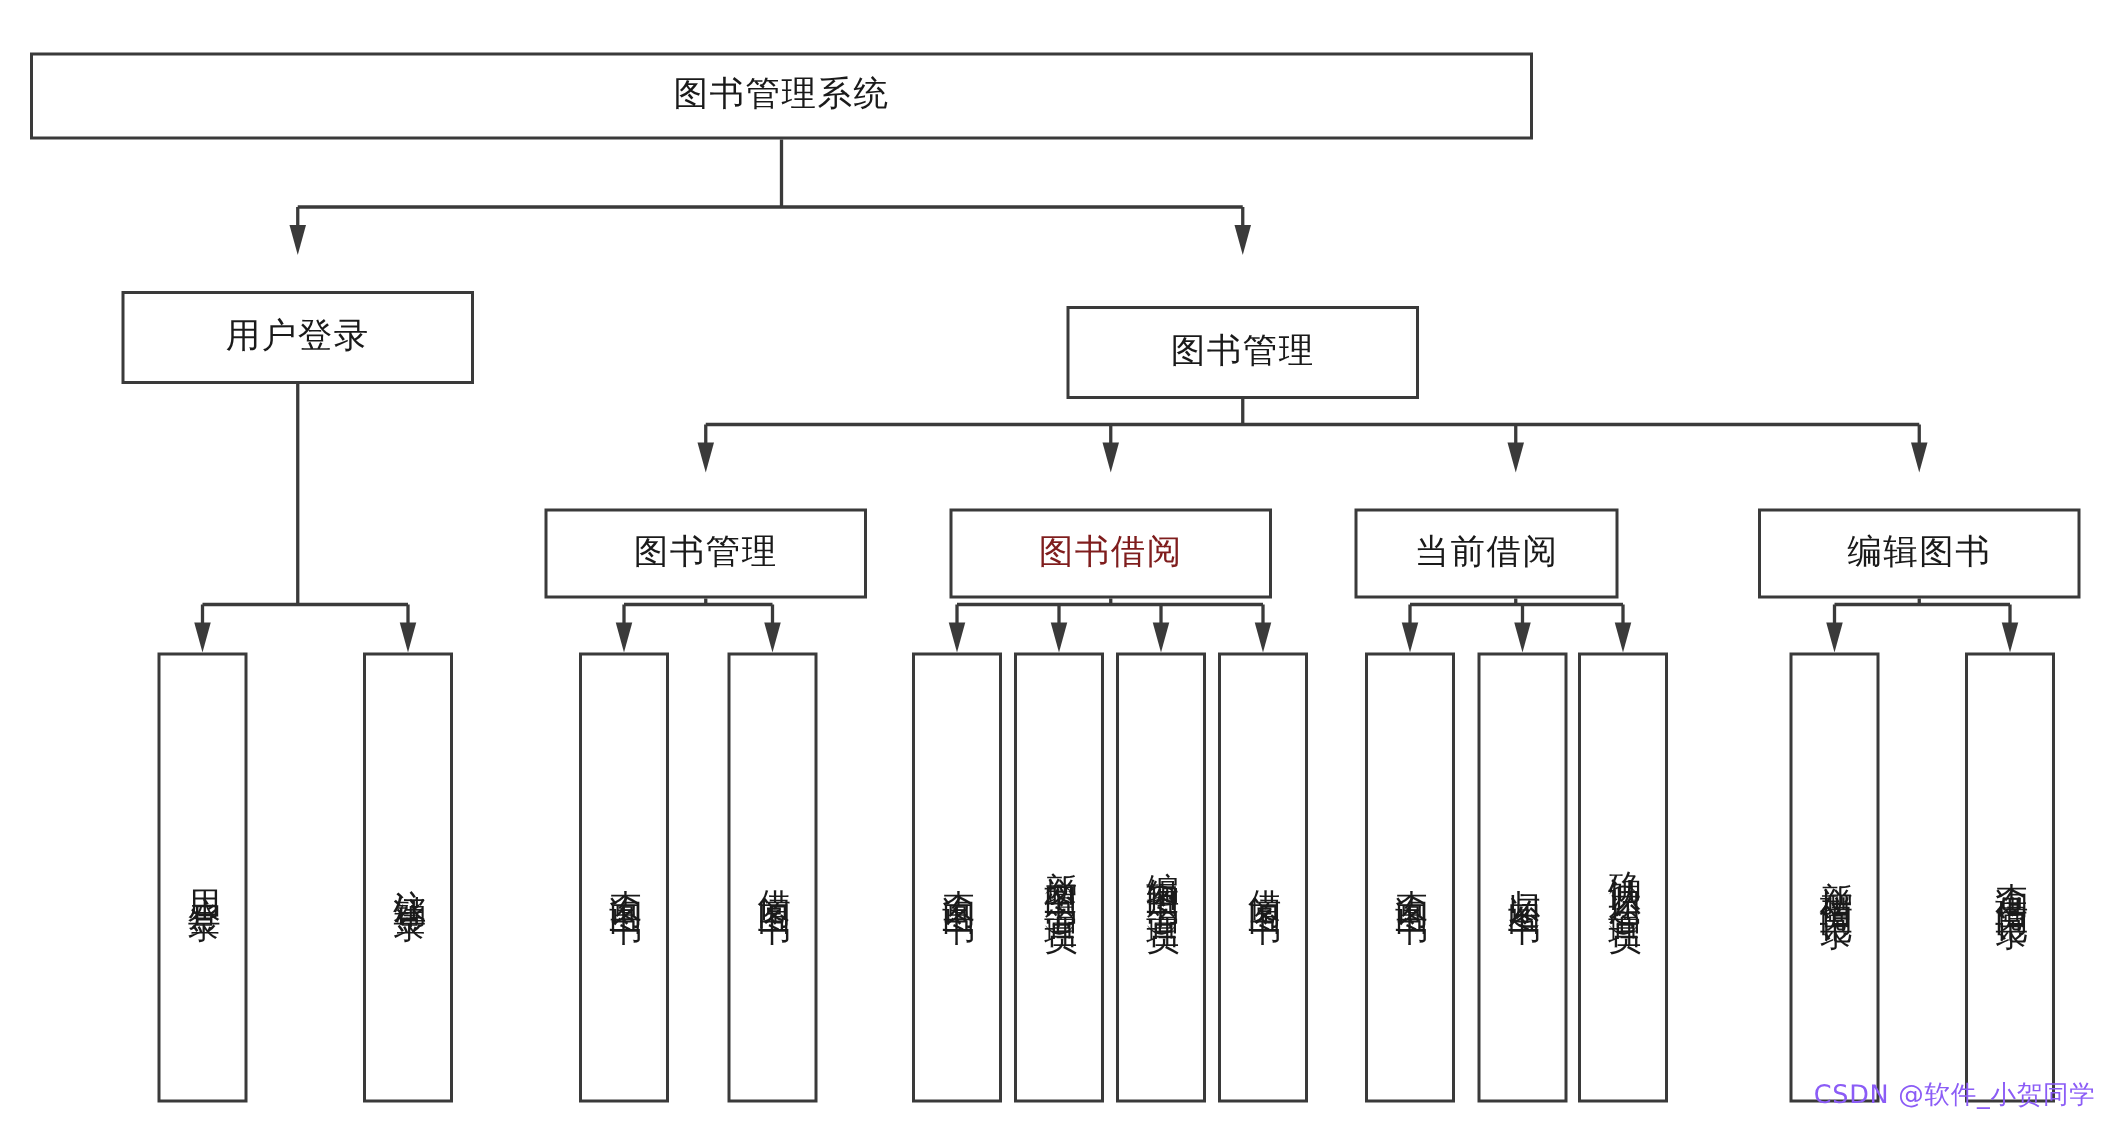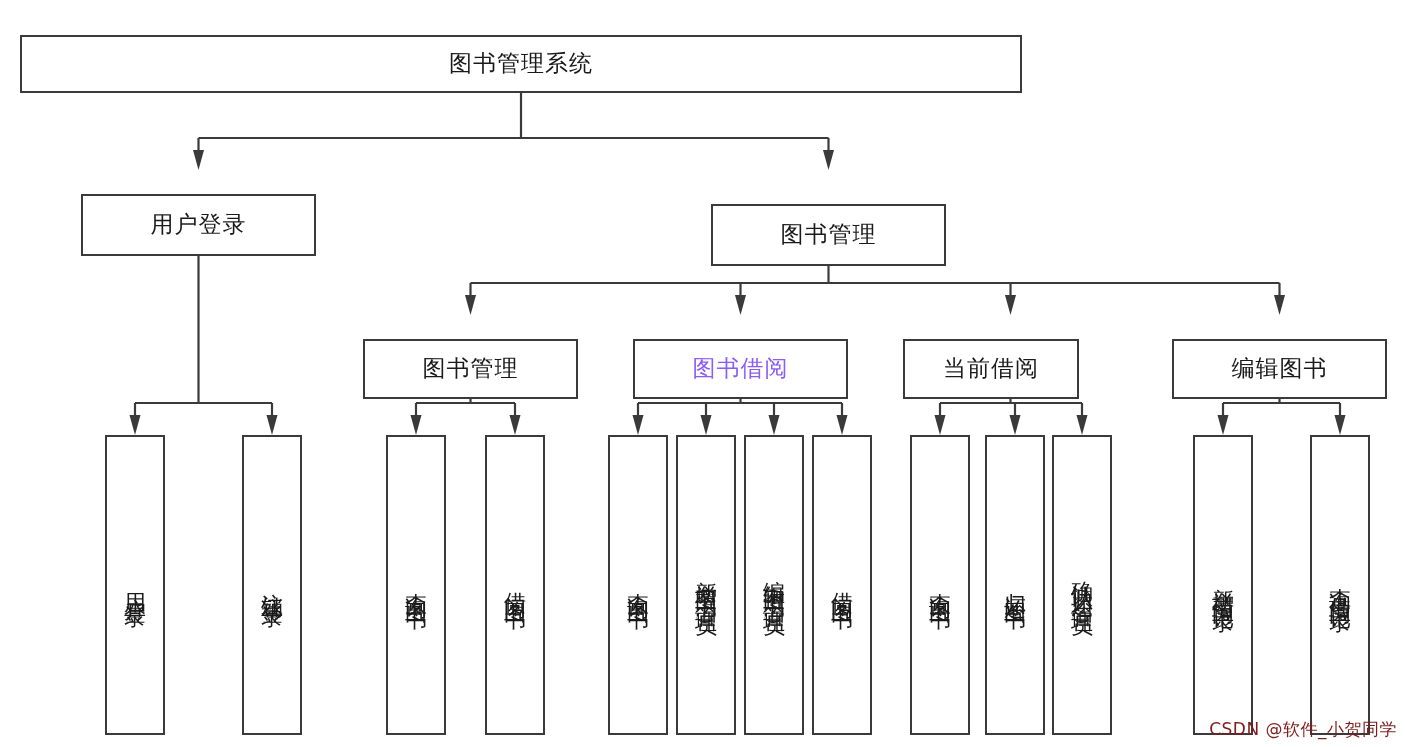--- a/index.html
+++ b/index.html
@@ -53,21 +53,21 @@
     white-space: nowrap;
   }
   .node .label {
     display: block;
   }
   #watermark {
     position: absolute;
     right: 8px;
     bottom: 6px;
     font-size: 17px;
-    color: #7f1d1d;
+    color: #8b5cf6;
     letter-spacing: 0.5px;
     white-space: nowrap;
     font-family: "DejaVu Sans", "Liberation Sans", sans-serif;
   }
 </style>
 </head>
 <body>
 
 <div id="diagram-root">
 
@@ -132,21 +132,21 @@
       </div>
       <div class="node horiz" style="left: 81px; top: 170px; width: 235px; height: 62px; border-color: rgb(58, 58, 58); background: rgb(255, 255, 255); color: rgb(26, 26, 26);">
         <span class="label">用户登录</span>
       </div>
       <div class="node horiz" style="left: 711px; top: 180px; width: 235px; height: 62px; border-color: rgb(58, 58, 58); background: rgb(255, 255, 255); color: rgb(26, 26, 26);">
         <span class="label">图书管理</span>
       </div>
       <div class="node horiz" style="left: 363px; top: 315px; width: 215px; height: 60px; border-color: rgb(58, 58, 58); background: rgb(255, 255, 255); color: rgb(26, 26, 26);">
         <span class="label">图书管理</span>
       </div>
-      <div class="node horiz" style="left: 633px; top: 315px; width: 215px; height: 60px; border-color: rgb(58, 58, 58); background: rgb(255, 255, 255); color: #8b5cf6;">
+      <div class="node horiz" style="left: 633px; top: 315px; width: 215px; height: 60px; border-color: rgb(58, 58, 58); background: rgb(255, 255, 255); color: #7f1d1d;">
         <span class="label">图书借阅</span>
       </div>
       <div class="node horiz" style="left: 903px; top: 315px; width: 176px; height: 60px; border-color: rgb(58, 58, 58); background: rgb(255, 255, 255); color: rgb(26, 26, 26);">
         <span class="label">当前借阅</span>
       </div>
       <div class="node horiz" style="left: 1172px; top: 315px; width: 215px; height: 60px; border-color: rgb(58, 58, 58); background: rgb(255, 255, 255); color: rgb(26, 26, 26);">
         <span class="label">编辑图书</span>
       </div>
       <div class="node vert" style="left: 105px; top: 435px; width: 60px; height: 300px; border-color: rgb(58, 58, 58); background: rgb(255, 255, 255); color: rgb(26, 26, 26);">
         <span class="label">用户登录</span>

